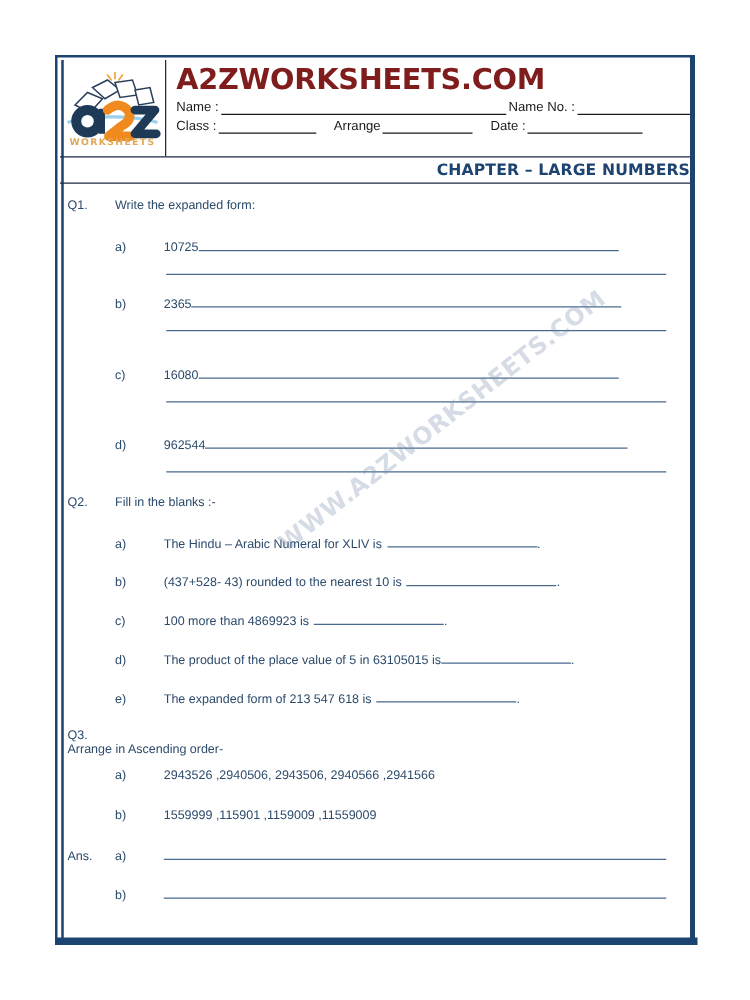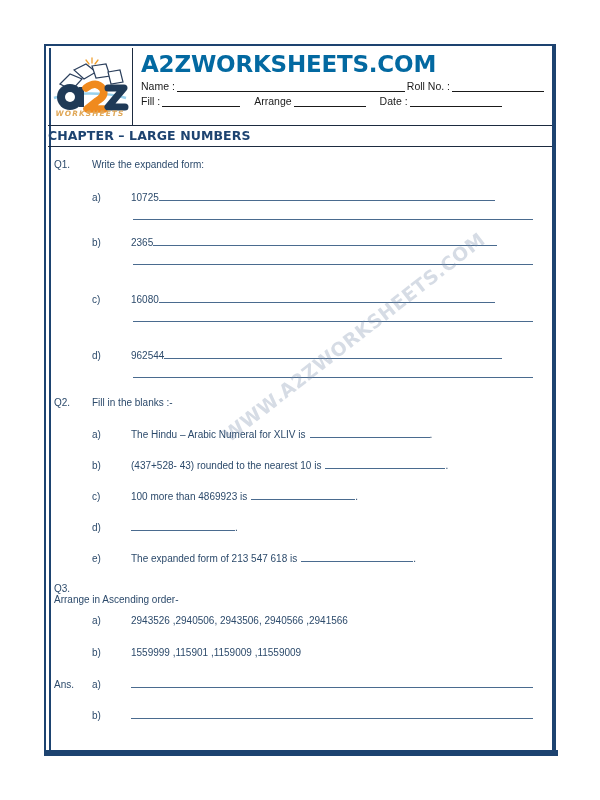--- a/index.html
+++ b/index.html
@@ -66,33 +66,32 @@
     align-items: stretch;
   }
   .logo-cell {
     width: 96px;
     border-right: 1.5px solid #1d2b40;
     box-sizing: border-box;
     display: flex;
     align-items: center;
     justify-content: center;
     padding-bottom: 2px;
-    font-style: italic;
   }
   .logo-svg { display: block; }
 
   .header-right {
     flex: 1;
     padding: 2px 6px 0 8px;
     box-sizing: border-box;
   }
   .site-title {
     font-size: 23px;
     font-weight: bold;
-    color: #0369a1;
+    color: #7f1d1d;
     letter-spacing: -0.2px;
     line-height: 1.1;
     margin: 2px 0 1px 0;
     font-family: "DejaVu Sans", sans-serif;
   }
   .field-row {
     display: flex;
     align-items: flex-end;
     font-size: 10.5px;
     color: #1a1a1a;
@@ -114,21 +113,21 @@
 
   
   .chapter {
     position: absolute;
     left: 2px;
     top: 80px;
     width: 504px;
     height: 21px;
     border-bottom: 1.2px solid #1d2b40;
     box-sizing: border-box;
-    text-align: left;
+    text-align: right;
     font-size: 12.5px;
     font-weight: bold;
     color: #1d4370;
     letter-spacing: 0.1px;
     line-height: 19px;
     font-family: "DejaVu Sans", sans-serif;
   }
 
   
   .body {
@@ -220,26 +219,26 @@
         <text x="42" y="62" font-family="DejaVu Sans, sans-serif" font-size="7.4" font-weight="bold" fill="#e0a858" text-anchor="middle" letter-spacing="1.1">WORKSHEETS</text>
       </svg>
     </div>
 
     <div class="header-right">
       <div class="site-title">A2ZWORKSHEETS.COM</div>
 
       <div class="field-row">
         <span class="field-label">Name :</span>
         <span class="rule r-name"></span>
-        <span class="field-label">Roll No. :</span>
+        <span class="field-label">Name No. :</span>
         <span class="rule r-roll"></span>
       </div>
 
       <div class="field-row">
-        <span class="field-label">Fill :</span>
+        <span class="field-label">Class :</span>
         <span class="rule r-class"></span>
         <span class="sp"></span>
         <span class="field-label">Arrange</span>
         <span class="rule r-section"></span>
         <span class="sp"></span>
         <span class="field-label">Date :</span>
         <span class="rule r-date"></span>
       </div>
     </div>
   </div>
@@ -302,20 +301,21 @@
 
     <div class="qrow" style="left:44px; top:343px;">
       <span class="qlabel">c)</span>
       <span class="qtext">100 more than 4869923 is</span>
       <span class="blankline" style="width:104px; margin-left:4px;"></span>
       <span>.</span>
     </div>
 
     <div class="qrow" style="left:44px; top:374px;">
       <span class="qlabel">d)</span>
+      <span class="qtext">The product of the place value of 5 in 63105015 is</span>
       <span class="blankline" style="width:104px;"></span>
       <span>.</span>
     </div>
 
     <div class="qrow" style="left:44px; top:405px;">
       <span class="qlabel">e)</span>
       <span class="qtext">The expanded form of 213 547 618 is</span>
       <span class="blankline" style="width:112px; margin-left:4px;"></span>
       <span>.</span>
     </div>

